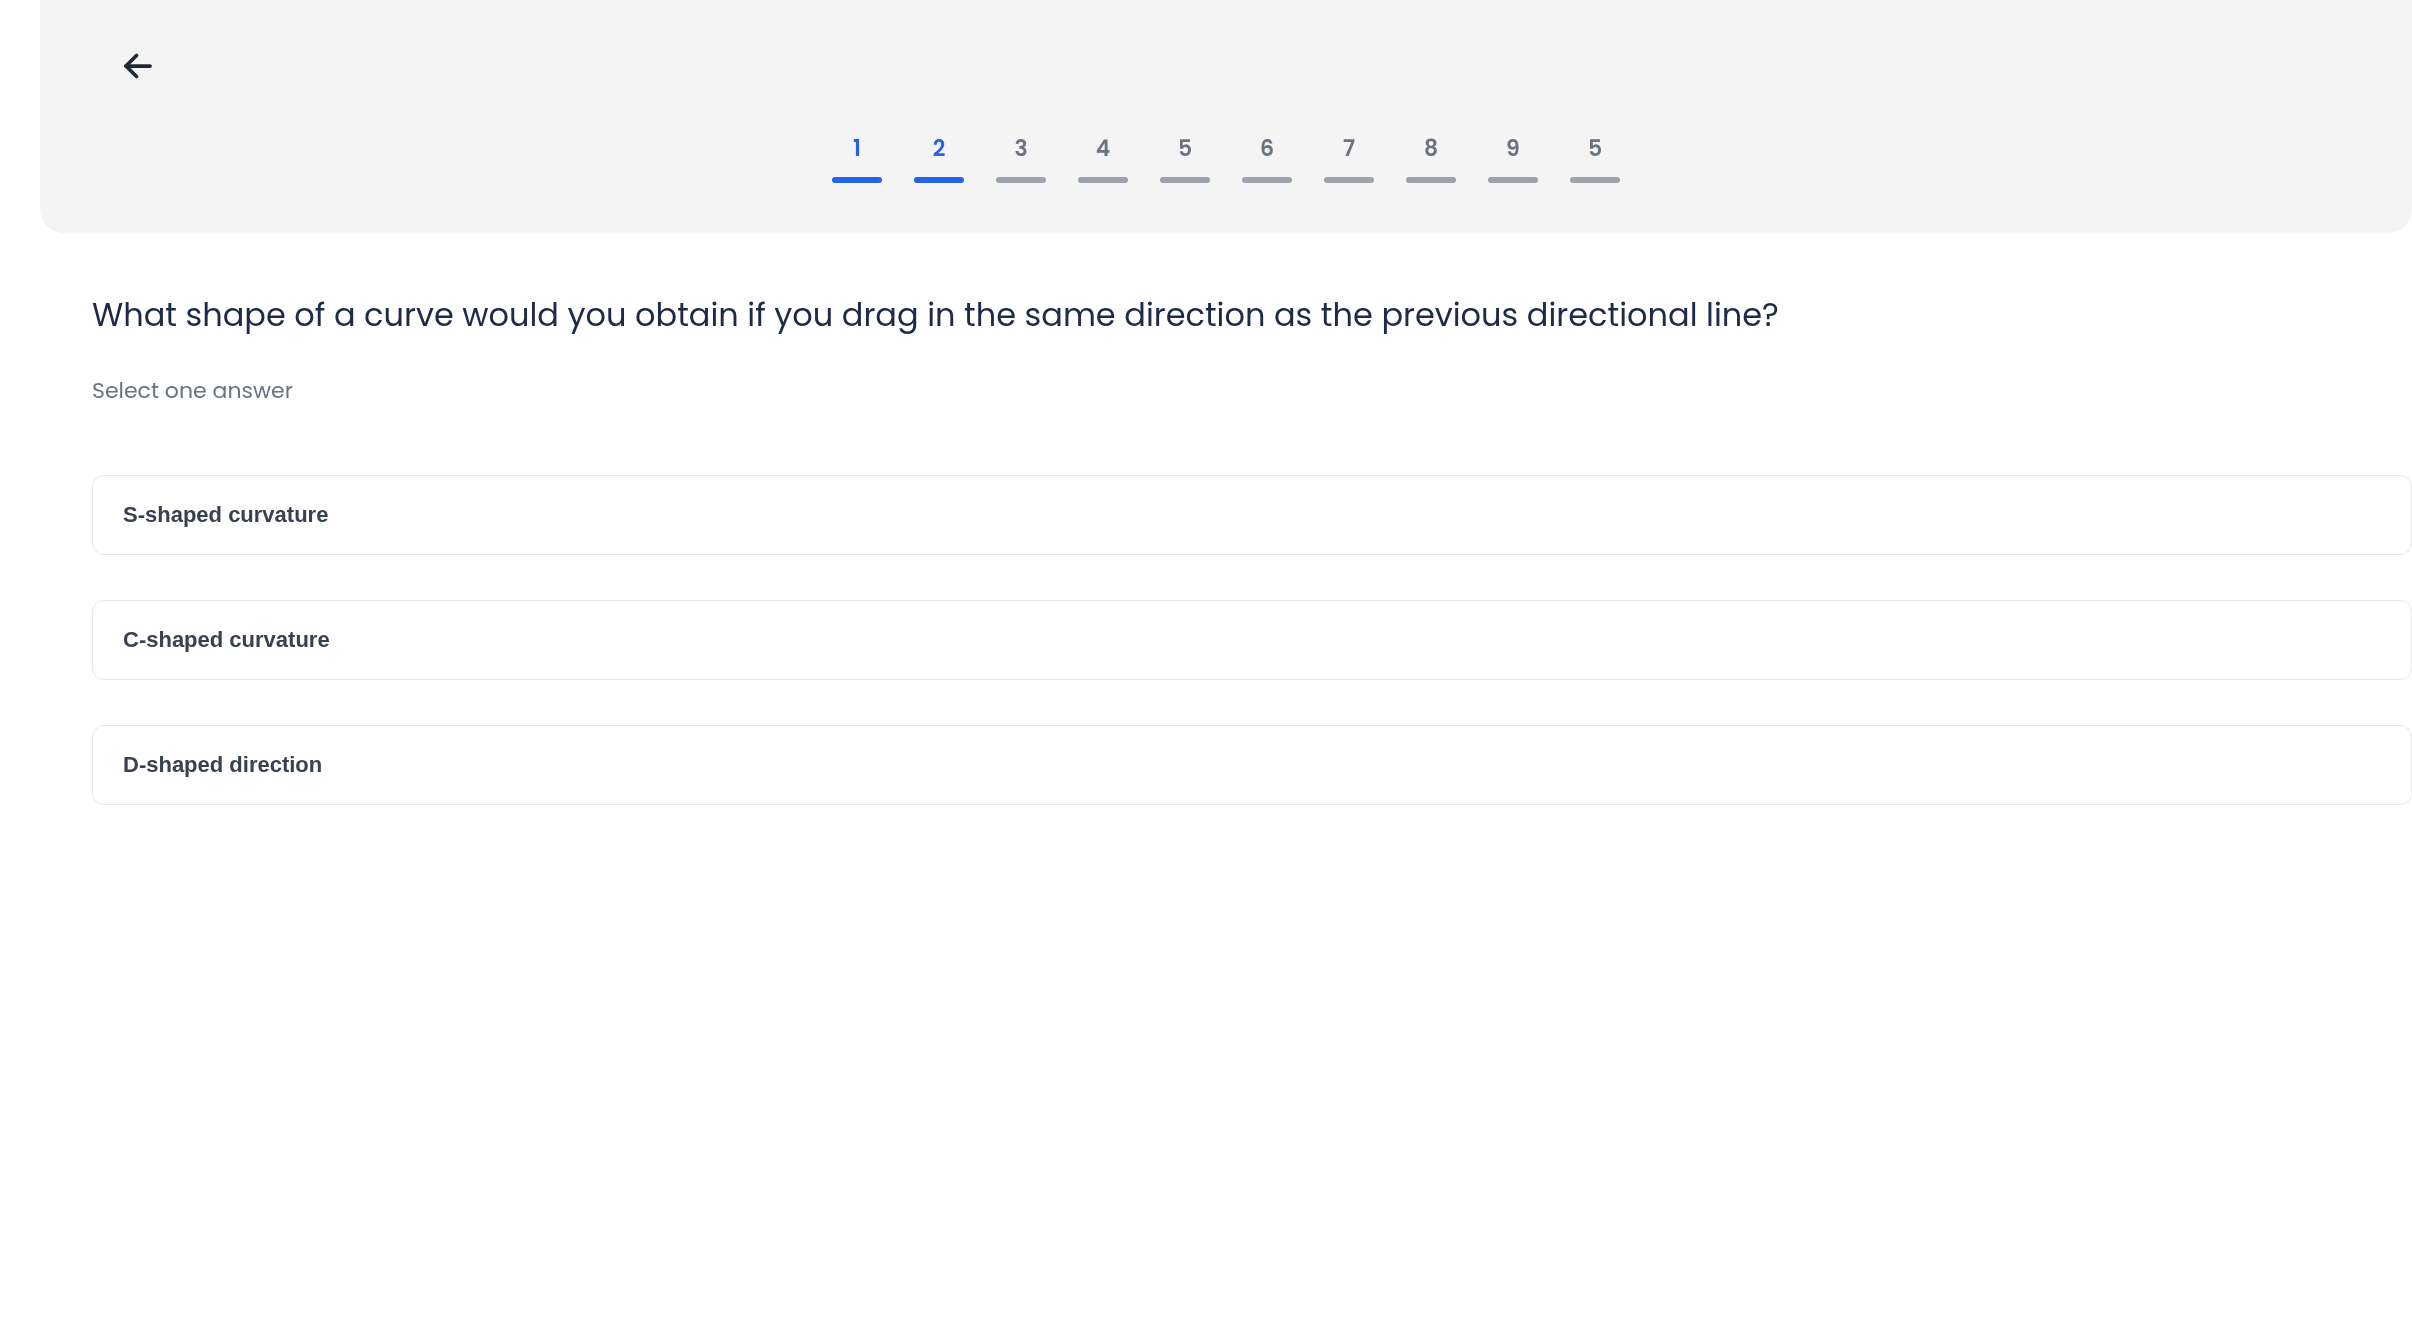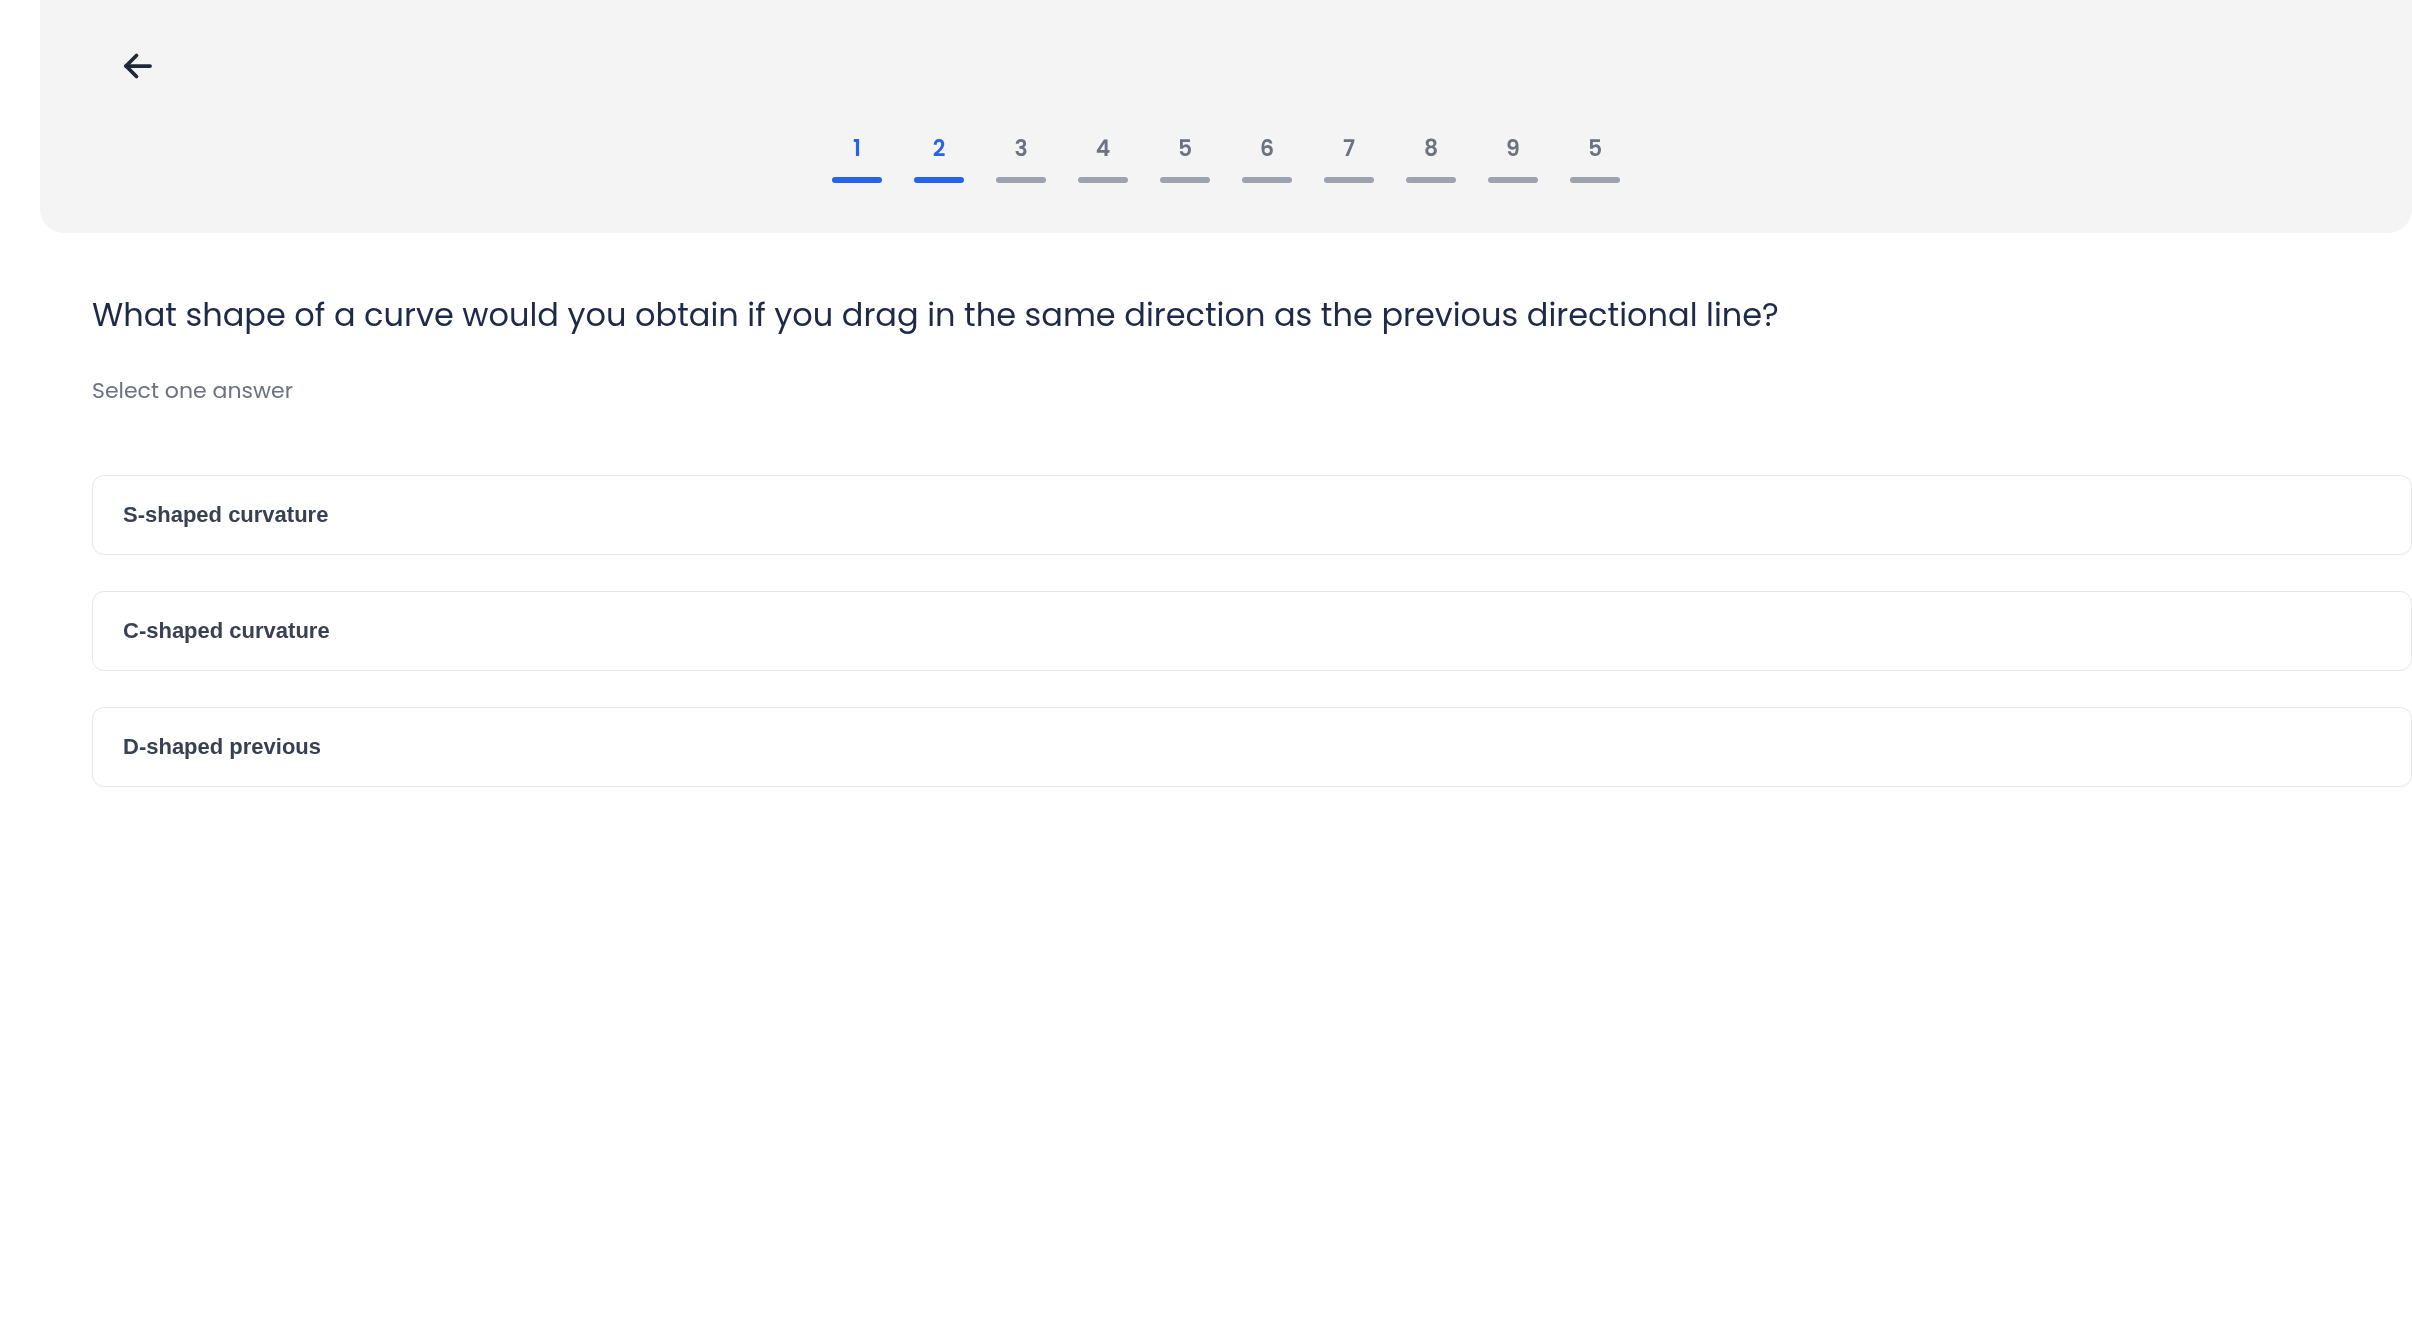--- a/index.html
+++ b/index.html
@@ -87,21 +87,21 @@
     
     .instruction-text {
       font-size: 22px;
       color: #6b7280;
       margin-bottom: 68px;
     }
     
     .answer-options {
       display: flex;
       flex-direction: column;
-      gap: 36px;
+      gap: 45px;
     }
     
     .answer-option {
       border: 1px solid #e5e7eb;
       border-radius: 12px;
       padding: 26px 30px;
       font-size: 22px;
       font-weight: 600;
       color: #374151;
       cursor: pointer;
@@ -164,15 +164,15 @@
     </div>
 </div>
 
 <div class="content-section">
   <h1 class="question-text">What shape of a curve would you obtain if you drag in the same direction as the previous directional line?</h1>
   <p class="instruction-text">Select one answer</p>
 
   <div class="answer-options">
   <button class="answer-option">S-shaped curvature</button>
       <button class="answer-option">C-shaped curvature</button>
-      <button class="answer-option">D-shaped previous</button>
+      <button class="answer-option">D-shaped direction</button>
     </div>
 </div>
 
 </body></html>

